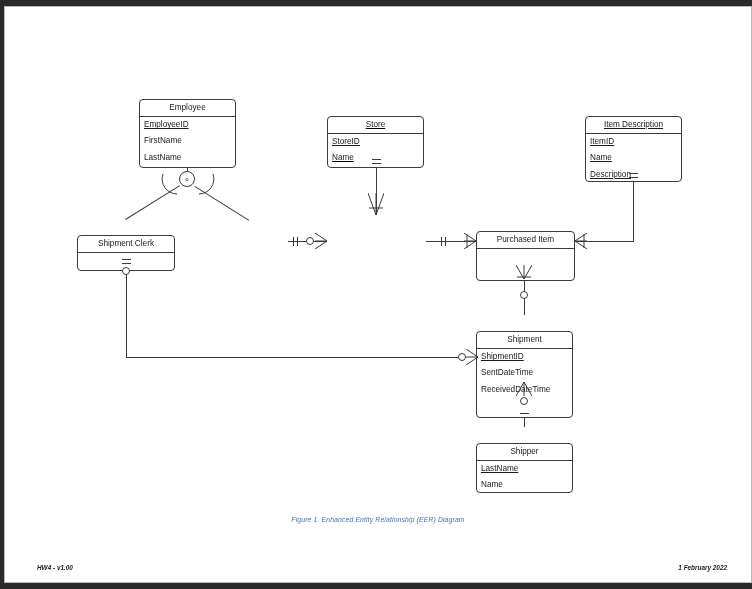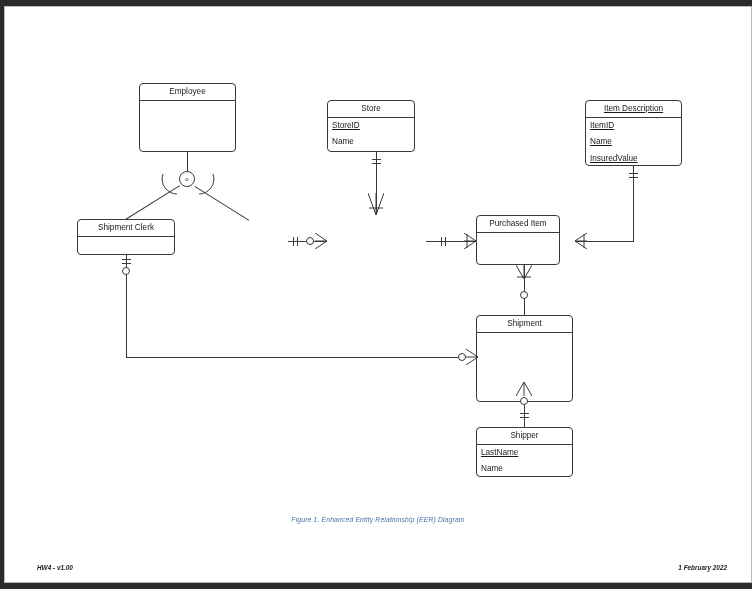--- a/index.html
+++ b/index.html
@@ -22,20 +22,21 @@
 
   
   .entity{
     position:absolute;
     box-sizing:border-box;
     border:1px solid #3a3a3a;
     border-radius:4px;
     background:#ffffff;
     overflow:hidden;
     z-index:5;
+    margin-top:16px;
   }
   .ent-title{
     box-sizing:border-box;
     width:100%;
     text-align:center;
     font-size:8.2px;
     line-height:1;
     color:#1a1a1a;
     border-bottom:1px solid #3a3a3a;
     padding:4px 2px 4px 2px;
@@ -185,61 +186,71 @@
     <path d="M 8 375e-4 L 0 14 M 8 0 L 8 14 M 8 0 L 16 14"></path>
   </svg>
   <div class="circ opt-circ" style="left:515px;top:390px;"></div>
   <div class="tick tick-h" style="left:515px;top:406px;"></div>
   <div class="tick tick-h" style="left:515px;top:410px;"></div>
 
   <div class="entity" style="left:134px;top:76px;width:97px;height:69px;">
     <div class="ent-title">
       <span>Employee</span>
     </div>
-  </div>
-
-  <div class="entity" style="left:322px;top:93px;width:88px;height:52px;">
+    <div class="ent-attrs">
+      <div class="attr u"><span>EmployeeID</span></div>
+      <div class="attr"><span>FirstName</span></div>
+      <div class="attr"><span>LastName</span></div>
+    </div>
+  </div>
+
+  <div class="entity" style="left:322px;top:93px;width:97px;height:52px;text-decoration:underline;">
     <div class="ent-title">
       <span>Store</span>
     </div>
     <div class="ent-attrs">
       <div class="attr u"><span>StoreID</span></div>
       <div class="attr"><span>Name</span></div>
     </div>
   </div>
 
   <div class="entity" style="left:580px;top:93px;width:97px;height:66px;">
     <div class="ent-title u">
       <span>Item Description</span>
     </div>
     <div class="ent-attrs">
       <div class="attr u"><span>ItemID</span></div>
       <div class="attr u"><span>Name</span></div>
-      <div class="attr u"><span>InsuredValue</span></div>
+      <div class="attr u"><span>Description</span></div>
     </div>
   </div>
 
   <div class="entity" style="left:72px;top:212px;width:98px;height:36px;">
     <div class="ent-title">
       <span>Shipment Clerk</span>
     </div>
     <div class="ent-empty"></div>
   </div>
 
 
 
-  <div class="entity" style="left:471px;top:208px;width:84px;height:50px;">
+  <div class="entity" style="left:471px;top:208px;width:99px;height:50px;">
     <div class="ent-title">
       <span>Purchased Item</span>
     </div>
   </div>
 
   <div class="entity" style="left:471px;top:308px;width:97px;height:87px;">
     <div class="ent-title">
       <span>Shipment</span>
+    </div>
+    <div class="ent-attrs">
+      <div class="attr u"><span>ShipmentID</span></div>
+      <div class="attr"><span>SentDateTime</span></div>
+      <div class="attr"><span>ReceivedDateTime</span></div>
     </div>
   </div>
 
   <div class="entity" style="left:471px;top:420px;width:97px;height:50px;">
     <div class="ent-title">
       <span>Shipper</span>
     </div>
     <div class="ent-attrs">
       <div class="attr u"><span>LastName</span></div>
       <div class="attr"><span>Name</span></div>

